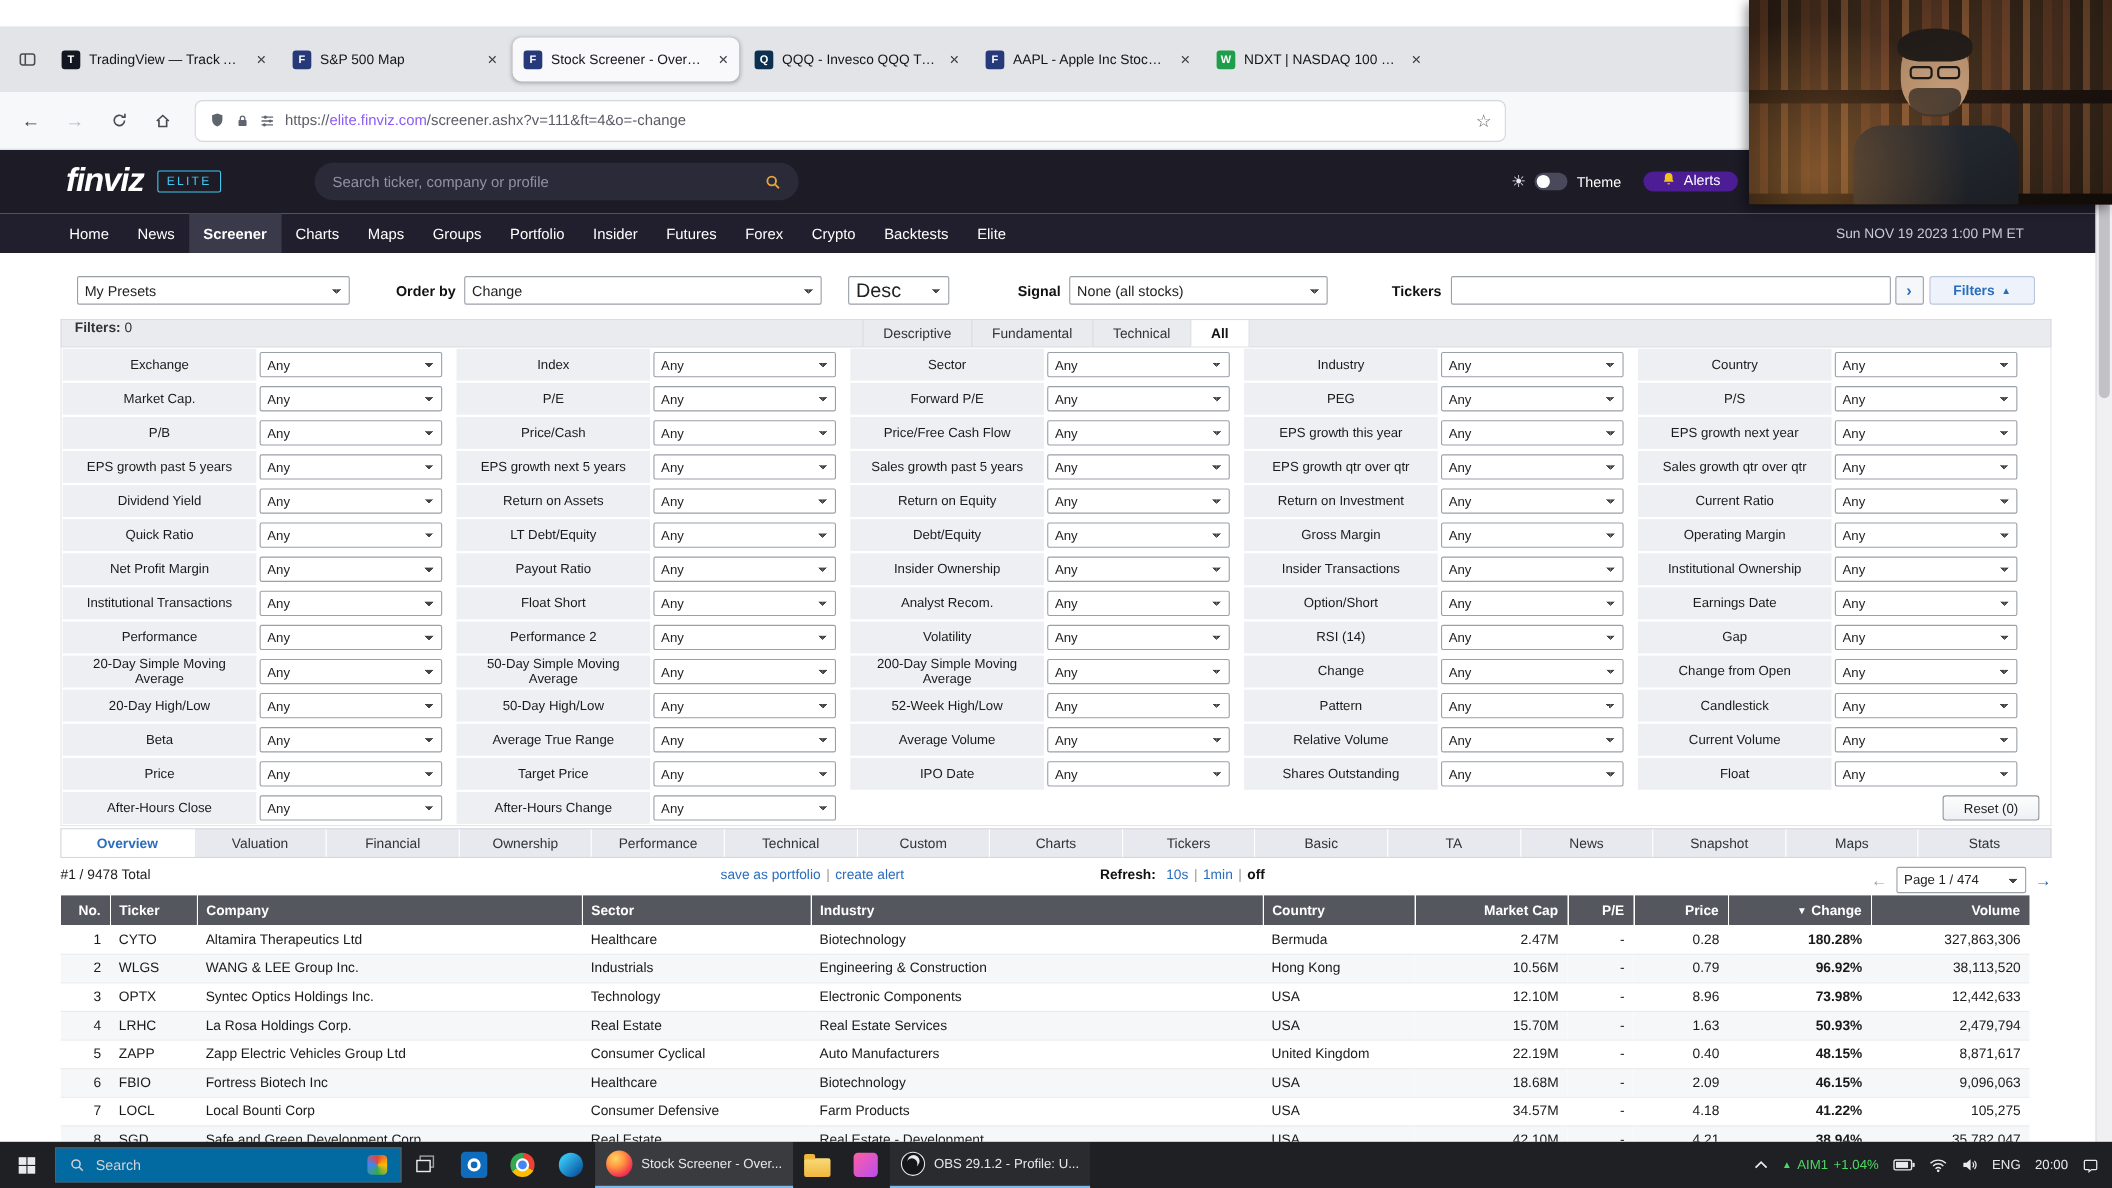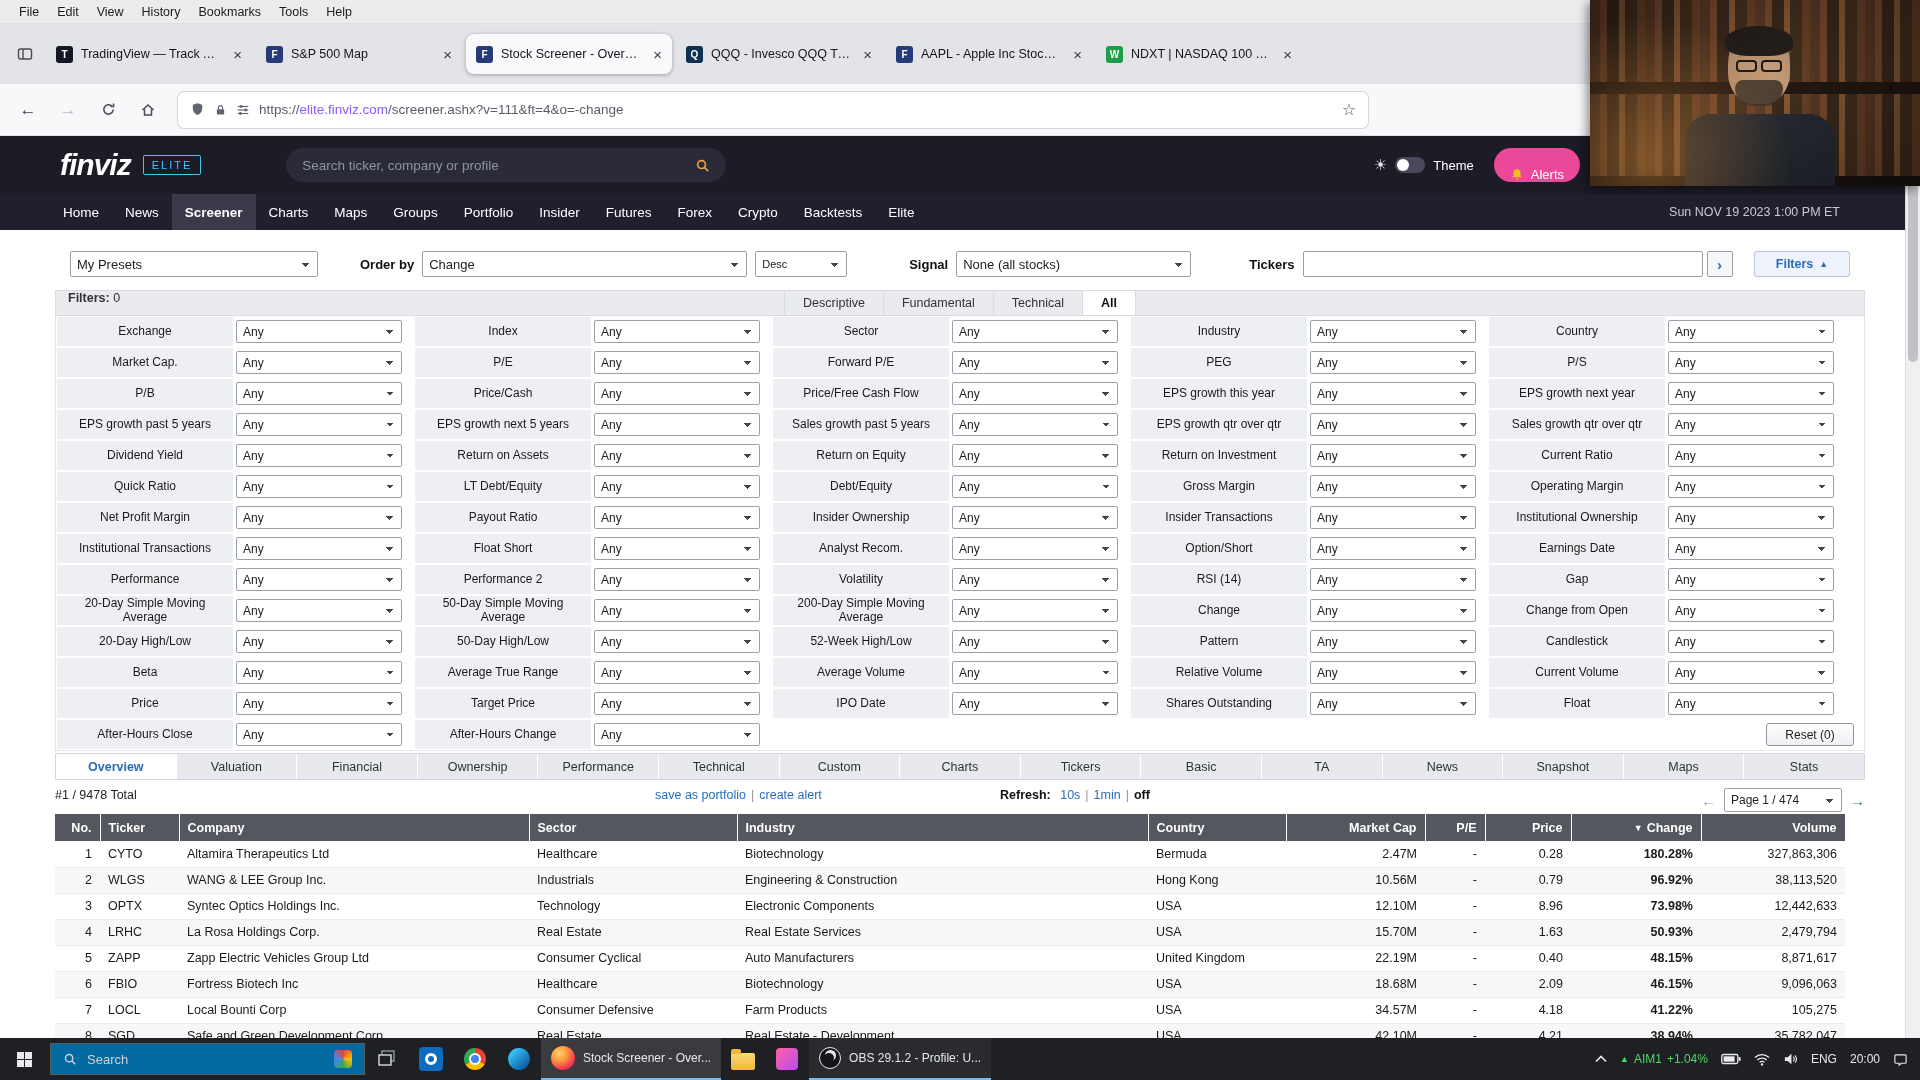--- a/index.html
+++ b/index.html
@@ -32,36 +32,36 @@
 .fv-logo{font-size:30px;font-weight:bold;font-style:italic;color:#fff;letter-spacing:-1px}
 .fv-elite{margin-left:12px;font-size:11px;letter-spacing:2px;color:#43c6f0;border:1px solid #43c6f0;padding:3px 8px;border-radius:2px}
 .fv-search{margin-left:85px;width:440px;height:34px;background:#2b2a38;border-radius:17px;display:flex;align-items:center;padding:0 16px}
 .fv-search input{flex:1;background:transparent;border:none;outline:none;color:#c8c9d4;font-size:13.5px;font-family:inherit}
 .fv-search input::placeholder{color:#8f93a3;opacity:1}
 .fv-right{margin-left:auto;display:flex;align-items:center;gap:20px}
 .theme-group{display:flex;align-items:center;gap:8px;color:#fff;font-size:13px}
 .sun{color:#e8e8ee;font-size:15px}
 .toggle{width:30px;height:16px;background:#4a495c;border-radius:8px;position:relative}
 .toggle::after{content:"";position:absolute;left:2px;top:2px;width:12px;height:12px;border-radius:50%;background:#fff}
-.alerts-chip{display:flex;align-items:flex-end;gap:7px;background:#ec4899;border-radius:17px;height:34px;padding:0 16px;color:#fff;font-size:13px}
+.alerts-chip{display:flex;align-items:flex-start;gap:7px;background:#4c1d95;border-radius:17px;height:18px;padding:0 16px;color:#fff;font-size:13px}
 .fv-nav{height:36px;background:#211f2e;display:flex;align-items:center;padding:0 80px 0 50px;font-size:13.5px}
 .nav-items{display:flex;align-items:center;height:100%}
 .nav-item{color:#ffffff;padding:0 13px;height:100%;display:flex;align-items:center}
 .nav-item.active{background:#3b3a4a;font-weight:bold}
 .nav-date{margin-left:auto;color:#c9cbd3;font-size:12.5px}
 
 
 select{-webkit-appearance:none;-moz-appearance:none;appearance:none;background-color:#fff;border:1px solid #9aa0a8;border-radius:2px;font-family:inherit;color:#222;
 background-image:linear-gradient(45deg,transparent 50%,#444 50%),linear-gradient(135deg,#444 50%,transparent 50%);
 background-position:calc(100% - 11px) 55%,calc(100% - 7px) 55%;background-size:4px 4px;background-repeat:no-repeat;padding:1px 20px 1px 6px}
 .ctrl-row{margin:20px 70px 0;display:flex;align-items:center;height:28px;font-size:13px;color:#111}
 .sel-presets{width:248px;height:26px;font-size:13px}
 .lbl{font-weight:bold}
 .sel-order{width:325px;height:26px;margin-left:8px;font-size:13px}
-.sel-dir{width:92px;height:26px;margin-left:8px;font-size:11px}
+.sel-dir{width:92px;height:26px;margin-left:24px;font-size:18px}
 .sel-signal{width:235px;height:26px;margin-left:8px;font-size:13px}
 .tickers-input{width:400px;height:26px;margin-left:8px;border:1px solid #9aa0a8;border-radius:2px;font-size:13px;padding:0 6px;font-family:inherit}
 .go-btn{width:26px;height:26px;margin-left:4px;border:1px solid #9aa0a8;border-radius:2px;background:#f6f7f9;color:#2a6dbc;font-weight:bold;font-size:15px;display:flex;align-items:center;justify-content:center}
 .filters-btn{margin-left:auto;width:96px;height:26px;border:1px solid #b9c6dd;border-radius:3px;background:#eef3fb;color:#2a6dbc;font-weight:bold;font-size:12.5px;display:flex;align-items:center;justify-content:center;gap:6px}
 .filters-btn .arr{font-size:9px}
 
 .fbar{margin:12px 55px 0;height:26px;background:#e9ebef;border:1px solid #d9dbe0;display:flex;position:relative;font-size:12.5px;color:#333}
 .fbar-count{padding-left:12px}
 .fbar-count b{font-weight:bold}
 .ftabs{position:absolute;left:50%;transform:translateX(-50%);display:flex;height:100%}
@@ -156,30 +156,20 @@
 .stock-widget .tri{font-size:9px}
 .tray-txt{font-size:12px;color:#e8eaed}
 
 .ic{display:inline-flex;align-items:center;justify-content:center}
 </style>
 </head>
 <body>
 
 <div class="screen">
 
-  <div class="menubar">
-
-  <div class="menu-item">File</div>
-      <div class="menu-item">Edit</div>
-      <div class="menu-item">View</div>
-      <div class="menu-item">History</div>
-      <div class="menu-item">Bookmarks</div>
-      <div class="menu-item">Tools</div>
-      <div class="menu-item">Help</div>
-    </div>
 
   <div class="tabbar">
     <div class="ffview">
       <svg width="16" height="16" viewBox="0 0 16 16">
           <rect x="1.5" y="3" width="13" height="10" rx="2" fill="none" stroke="#4a4a52" stroke-width="1.4"></rect>
           <line x1="6" y1="3" x2="6" y2="13" stroke="#4a4a52" stroke-width="1.4"></line>
         </svg>
     </div>
     <div class="tabs">
 

